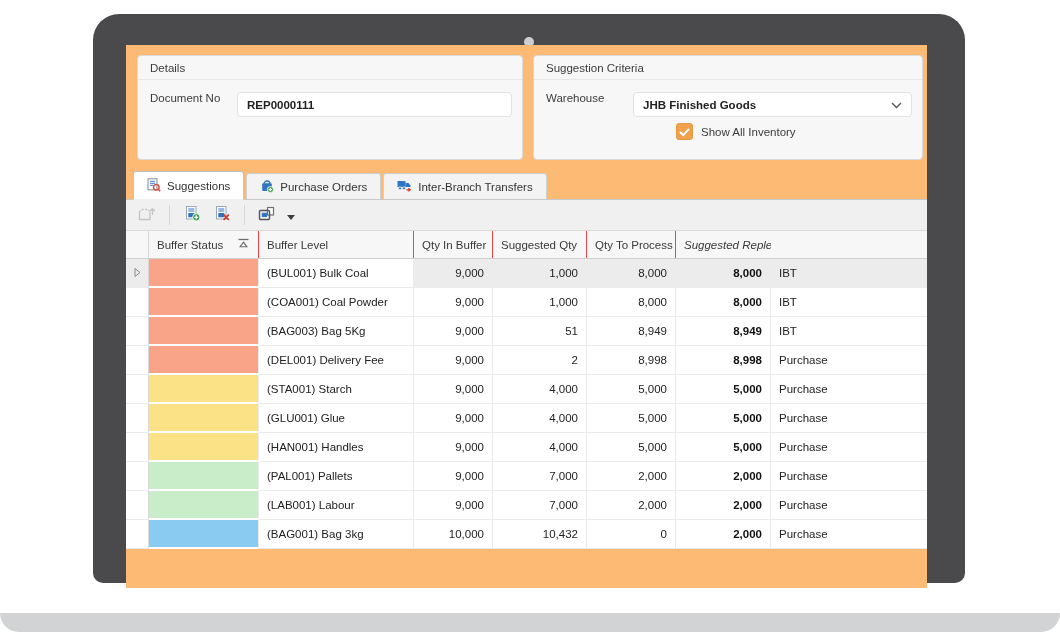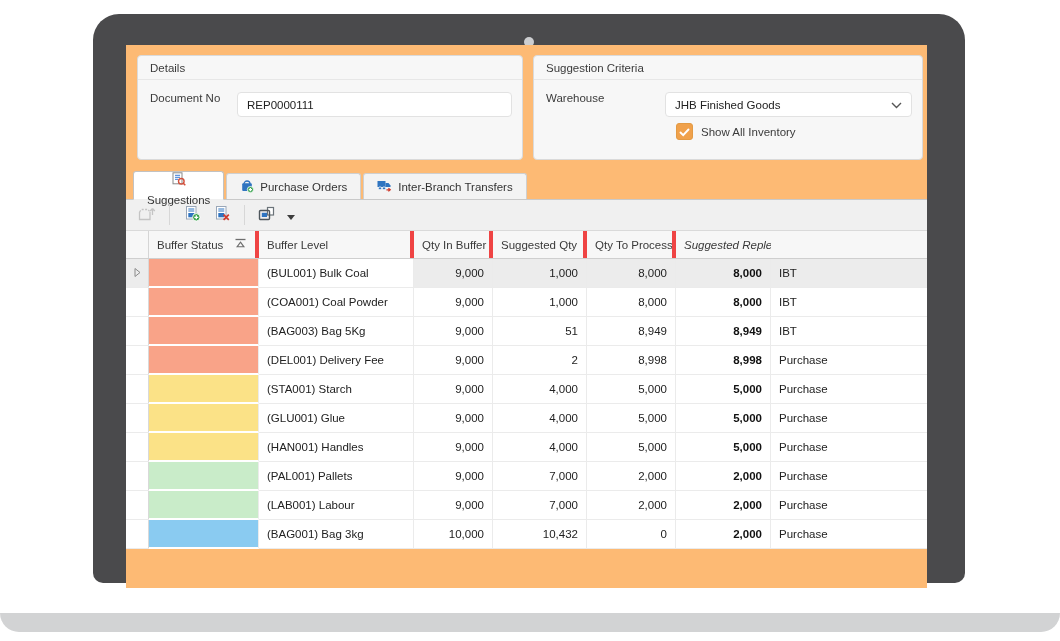--- a/index.html
+++ b/index.html
@@ -23,54 +23,54 @@
   .gb-details { width:386px; flex:none; }
   .gb-criteria { flex:1; }
   .gb-header { padding:6px 12px 5px 12px; font-size:11.5px; color:#3b3b3b;
                border-bottom:1px solid #e7e7e7; }
   .gb-body { padding-top:6px; }
   .field-row { display:flex; align-items:flex-start; height:25px; margin:6px 10px 0 12px; }
   .field-row label { width:87px; flex:none; font-size:11.5px; color:#3b3b3b; }
   .field-row .spacer { width:87px; flex:none; }
   .textbox, .combobox { flex:1; height:25px; background:#ffffff; border:1px solid #e2e2e2;
             border-radius:4px; display:flex; align-items:center; padding:0 9px;
-            font-size:11.5px; color:#222; }
-  .combobox { justify-content:space-between; cursor:default;margin-left:32px; }
+            font-size:11.5px; color:#222;font-weight:bold; }
+  .combobox { justify-content:space-between; cursor:default; }
   .checkbox-row { display:flex; align-items:center; gap:8px;padding-left:43px; }
   .checkbox { width:17px; height:17px; border-radius:3px; background:#eee; border:1px solid #ccc;
               display:flex; align-items:center; justify-content:center; }
   .checkbox.checked { background:#f0a14b; border-color:#e39a43; }
   .checkbox-label { font-size:11.5px; color:#3b3b3b; }
 
   
   .tabs { display:flex; align-items:flex-end; padding-left:7px; height:40px; margin-top:0;
           border-bottom:1px solid #c9c9c9; }
   .tab { height:26px; background:#f3f3f3; border:1px solid #cfcfcf; border-bottom:none;
          border-radius:3px 3px 0 0; display:flex; align-items:center; gap:6px;
          padding:0 13px; margin-right:2px; font-size:11.5px; color:#333; cursor:default; }
   .tab.active { height:29px; background:#ffffff; border-color:#c2c2c2; margin-bottom:-1px;
-                border-bottom:1px solid #f0f0f0;flex-direction:column; }
+                border-bottom:1px solid #f0f0f0; }
 
   
   .toolbar { height:31px; background:#f0f0f0; display:flex; align-items:center;
              padding-left:8px; gap:4px; border-bottom:1px solid #dadada; }
   .tb-btn { width:26px; height:24px; background:transparent; border:none; display:flex;
             align-items:center; justify-content:center; cursor:pointer; }
   .tb-btn.disabled { opacity:.9; cursor:default; }
   .tb-sep { width:1px; height:20px; background:#d7d7d7; margin:0 5px; }
   .tb-caret { width:14px; height:24px; background:transparent; border:none; display:flex;
               align-items:center; justify-content:center; cursor:pointer; }
 
   
   .grid { width:100%; font-size:11.5px; color:#222; }
   .grid-header, .grid-row { display:grid;
       grid-template-columns:23px 110px 155px 79px 94px 89px 95px 1fr; }
   .grid-header { height:28px; background:#f7f7f7; border-bottom:1px solid #cfcfcf; }
   .h-cell { display:flex; align-items:center; padding:0 8px; color:#3a3a3a;
-            border-right:4px solid #ef4444; overflow:hidden; white-space:nowrap; }
+            border-right:1px solid #ef4444; overflow:hidden; white-space:nowrap; }
   .h-cell.h-ind { padding:0; border-right:1px solid #d5d5d5; background:#f7f7f7; }
   .h-cell.h-sort { justify-content:space-between; }
   .grid-row { height:29px; border-bottom:1px solid #ebebeb; background:#ffffff; }
   .grid-row.focused { background:#ececec; }
   .cell { display:flex; align-items:center; padding:0 8px; border-right:1px solid #ebebeb;
           overflow:hidden; white-space:nowrap; }
   .c-ind { padding:0; justify-content:center; border-right:1px solid #d9d9d9; background:#fff; }
   .grid-row.focused .c-ind { background:#ececec; }
   .c-status { padding:0; border-right:1px solid #ebebeb; border-bottom:2px solid #ffffff;
               margin-bottom:-1px; }

